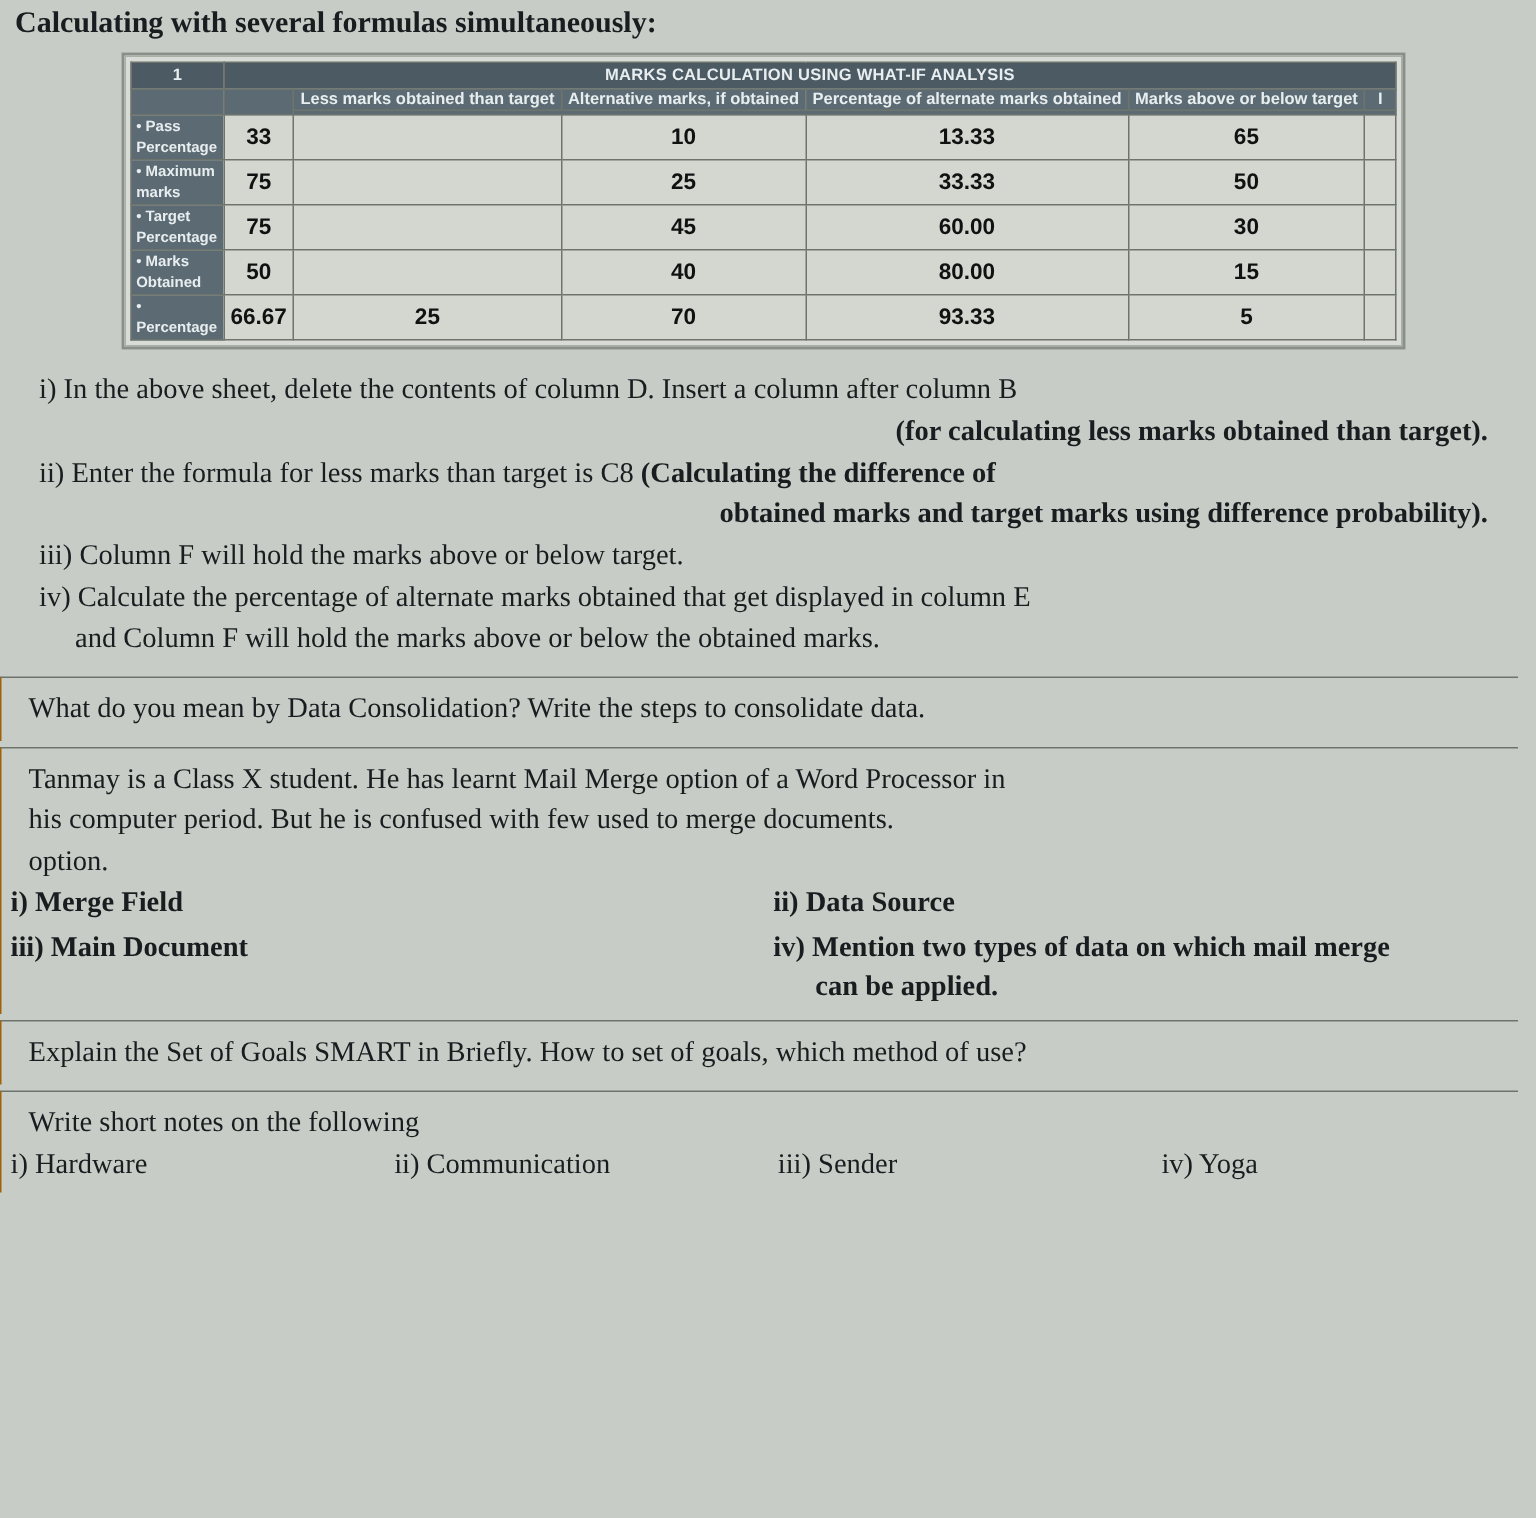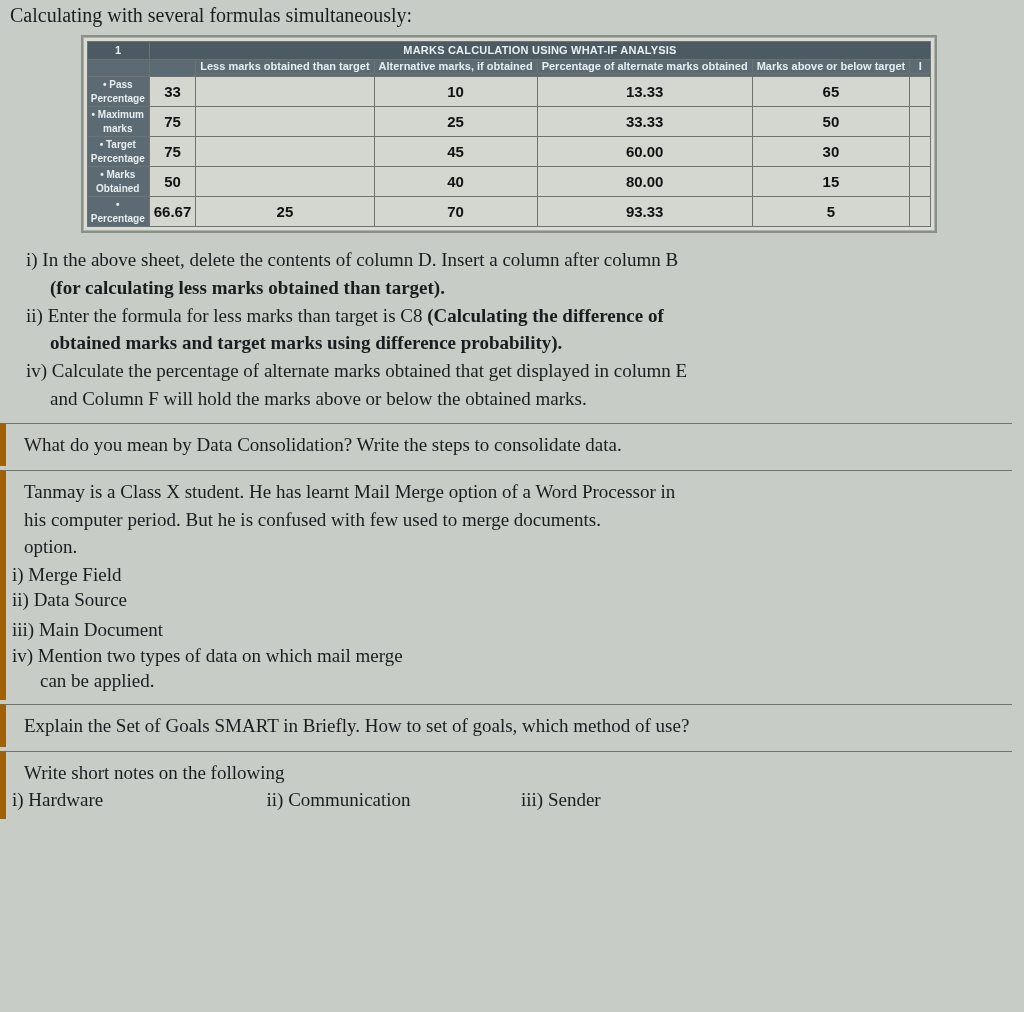--- a/index.html
+++ b/index.html
@@ -9,21 +9,21 @@
     font-family: Georgia, 'Times New Roman', serif;
     background: #c8ccc6;
     color: #1a1d20;
     font-size: 19px;
     line-height: 1.35;
   }
   .page {
     padding: 0 12px 20px 6px;
   }
   .heading {
-    font-weight: normal;
+    font-weight: bold;
     font-size: 20px;
     padding: 2px 4px;
   }
   .sheet-wrap {
     display: flex;
     justify-content: center;
     margin: 4px 0 10px 0;
   }
   .sheet {
     background: #d8dbd6;
@@ -54,21 +54,21 @@
   .sheet .hdr td {
     background: #5b6a73;
     color: #e8eef0;
     font-weight: bold;
     font-size: 11px;
     line-height: 1.05;
   }
   .sheet .label-col {
     background: #5b6a73;
     color: #e8eef0;
-    text-align: center;
+    text-align: left;
     font-weight: bold;
     font-size: 10px;
     padding-left: 3px;
   }
   .sheet .corner {
     width: 12px;
     background: #5b6a73;
     color: #e8eef0;
     font-weight: bold;
   }
@@ -80,38 +80,40 @@
     padding: 2px 8px 6px 8px;
   }
   .qlist p {
     margin: 2px 12px;
   }
   .indent {
     padding-left: 24px;
   }
   .bold {
     font-weight: bold;
+    text-align: right;
   }
   .row-border-top {
     border-top: 1px solid #6e746c;
     padding-top: 6px;
     margin-top: 4px;
   }
   .two-col {
     display: grid;
-    grid-template-columns: 1fr;
+    grid-template-columns: 1fr 1fr;
     column-gap: 20px;
+    font-weight: bold;
   }
   .four-col {
     display: grid;
     grid-template-columns: repeat(4, 1fr);
     column-gap: 26px;
   }
   .left-gutter {
-    border-left: 6px solid #a16207;
+    border-left: 1px solid #a16207;
     margin-left: -6px;
     padding-left: 6px;
   }
 </style>
 </head>
 <body>
 
 <div class="page">
 
   <div class="heading">Calculating with several formulas simultaneously:</div>
@@ -185,20 +187,21 @@
       </tbody>
         </table>
     </div>
   </div>
 
   <div class="qlist">
     <p>i) <span>In the above sheet, delete the contents of column D. Insert a column after column B</span></p>
     <p class="indent bold">(for calculating less marks obtained than target).</p>
     <p>ii) <span>Enter the formula for less marks than target is C8 </span><span class="bold">(Calculating the difference of</span></p>
     <p class="indent bold">obtained marks and target marks using difference probability).</p>
+    <p>iii) <span>Column F will hold the marks above or below target.</span></p>
     <p>iv) <span>Calculate the percentage of alternate marks obtained that get displayed in column E</span></p>
     <p class="indent">and Column F will hold the marks above or below the obtained marks.</p>
   </div>
 
   <div class="qlist row-border-top left-gutter">
     <p>What do you mean by Data Consolidation? Write the steps to consolidate data.</p>
   </div>
 
   <div class="qlist row-border-top left-gutter">
     <p>Tanmay is a Class X student. He has learnt Mail Merge option of a Word Processor in</p>
@@ -222,16 +225,17 @@
       <span>Explain the Set of Goals SMART in Briefly. How to set of goals, which method of use?</span>
     </p>
   </div>
 
   <div class="qlist row-border-top left-gutter">
     <p>Write short notes on the following</p>
     <div class="four-col">
       <span>i) Hardware</span>
       <span>ii) Communication</span>
       <span>iii) Sender</span>
+      <span>iv) Yoga</span>
     </div>
   </div>
 
 </div>
 
 </body></html>

